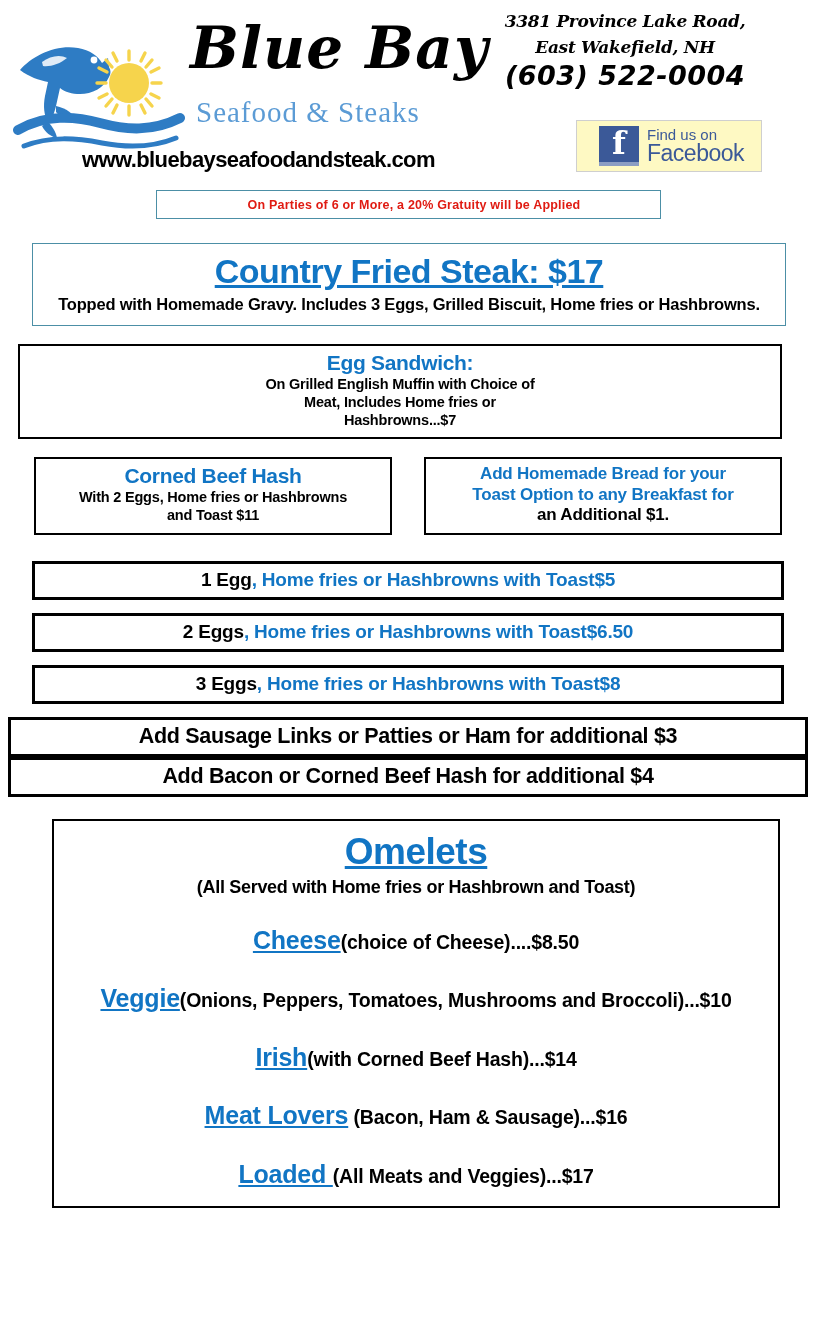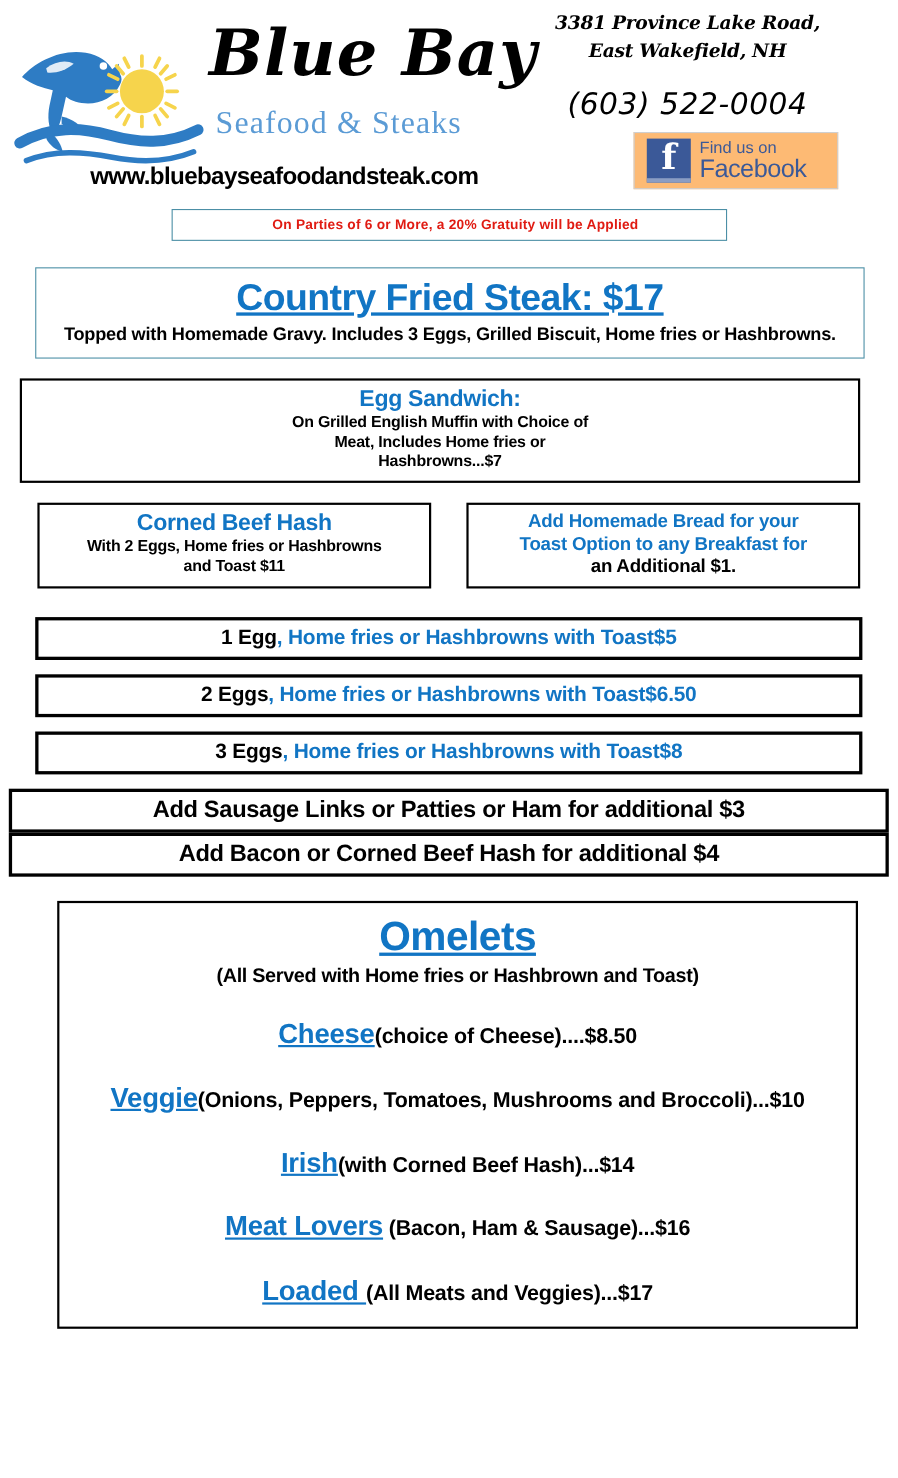--- a/index.html
+++ b/index.html
@@ -73,37 +73,37 @@
     font-style: italic;
     font-weight: bold;
     font-size: 17px;
     line-height: 26px;
     letter-spacing: -0.3px;
     white-space: nowrap;
   }
   .phone {
     font-family: "DejaVu Sans", sans-serif;
     font-style: italic;
-    font-weight: normal;
+    font-weight: bold;
     font-size: 27px;
     letter-spacing: 0.5px;
-    margin-top: 20px;
+    margin-top: 0;
     white-space: nowrap;
   }
   .fb-badge {
     position: absolute;
     left: 576px;
     top: 120px;
     width: 186px;
     height: 52px;
-    background: #fdba74;
+    background: #fef9c3;
     border: 1px solid #cfcfcf;
     display: flex;
     align-items: center;
-    padding-left: 11px;
+    padding-left: 22px;
     box-sizing: border-box;
   }
   .fb-f {
     width: 40px;
     height: 40px;
     background: #3b5998;
     position: relative;
     flex: 0 0 auto;
     border-bottom: 4px solid #8b9dc3;
     box-sizing: border-box;

